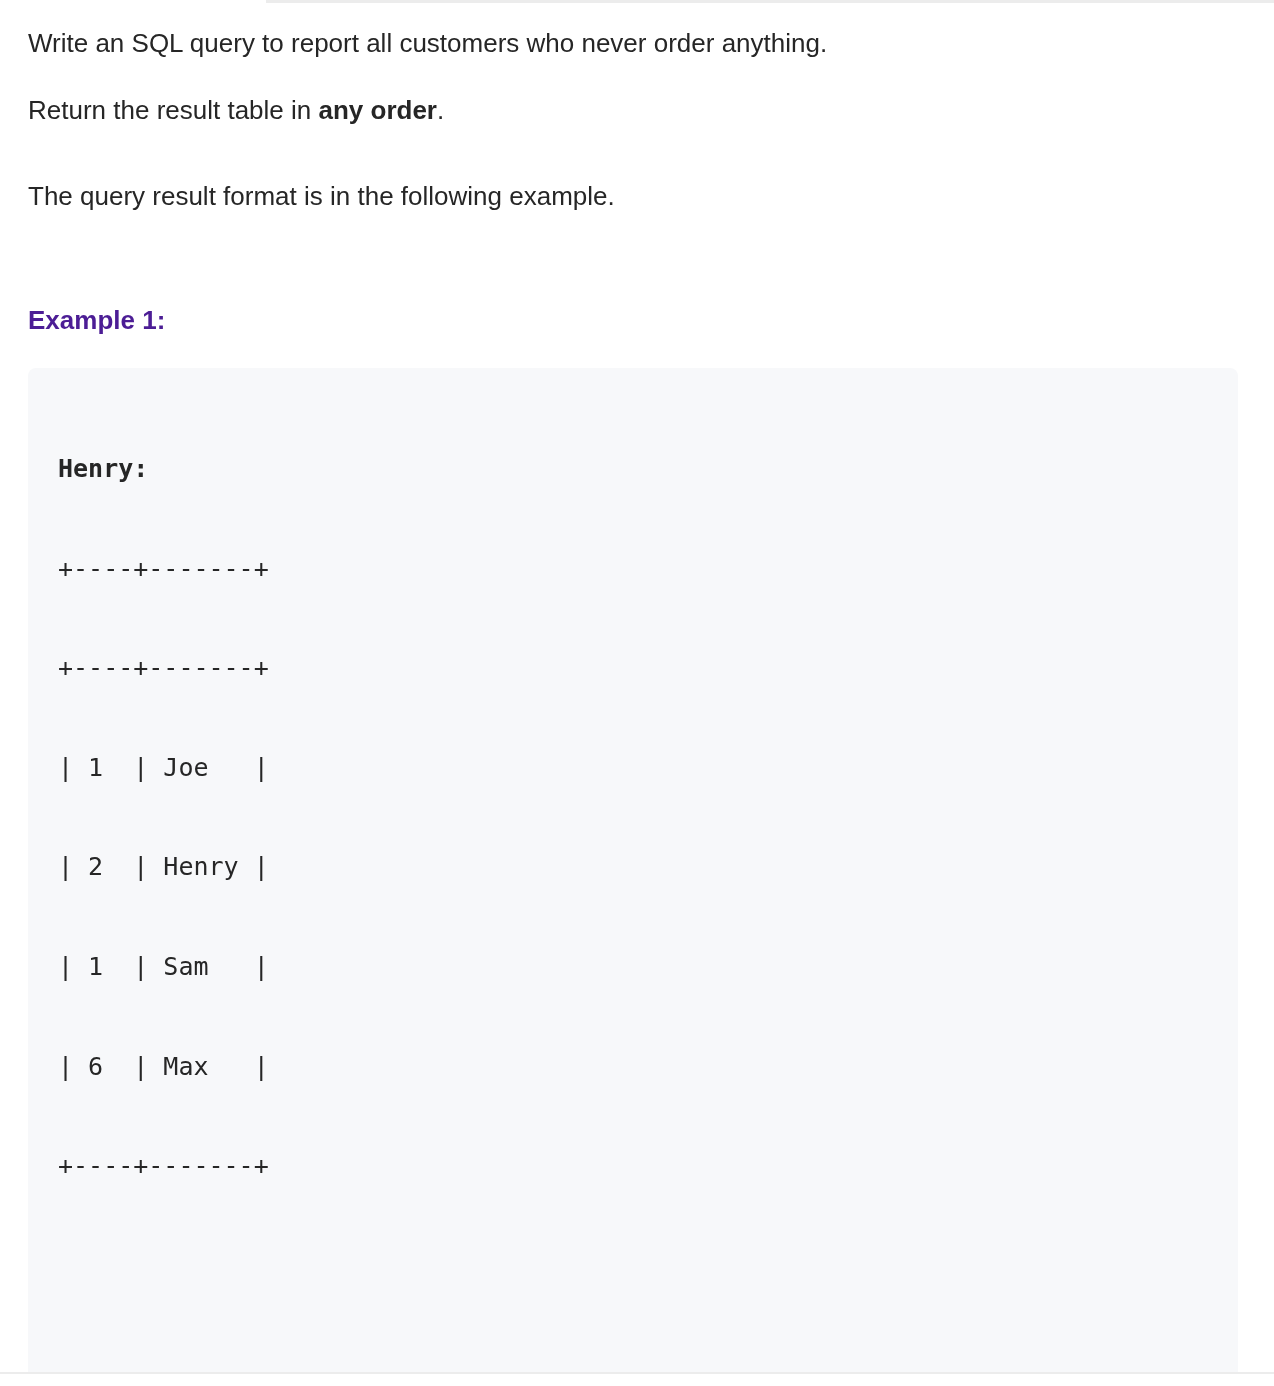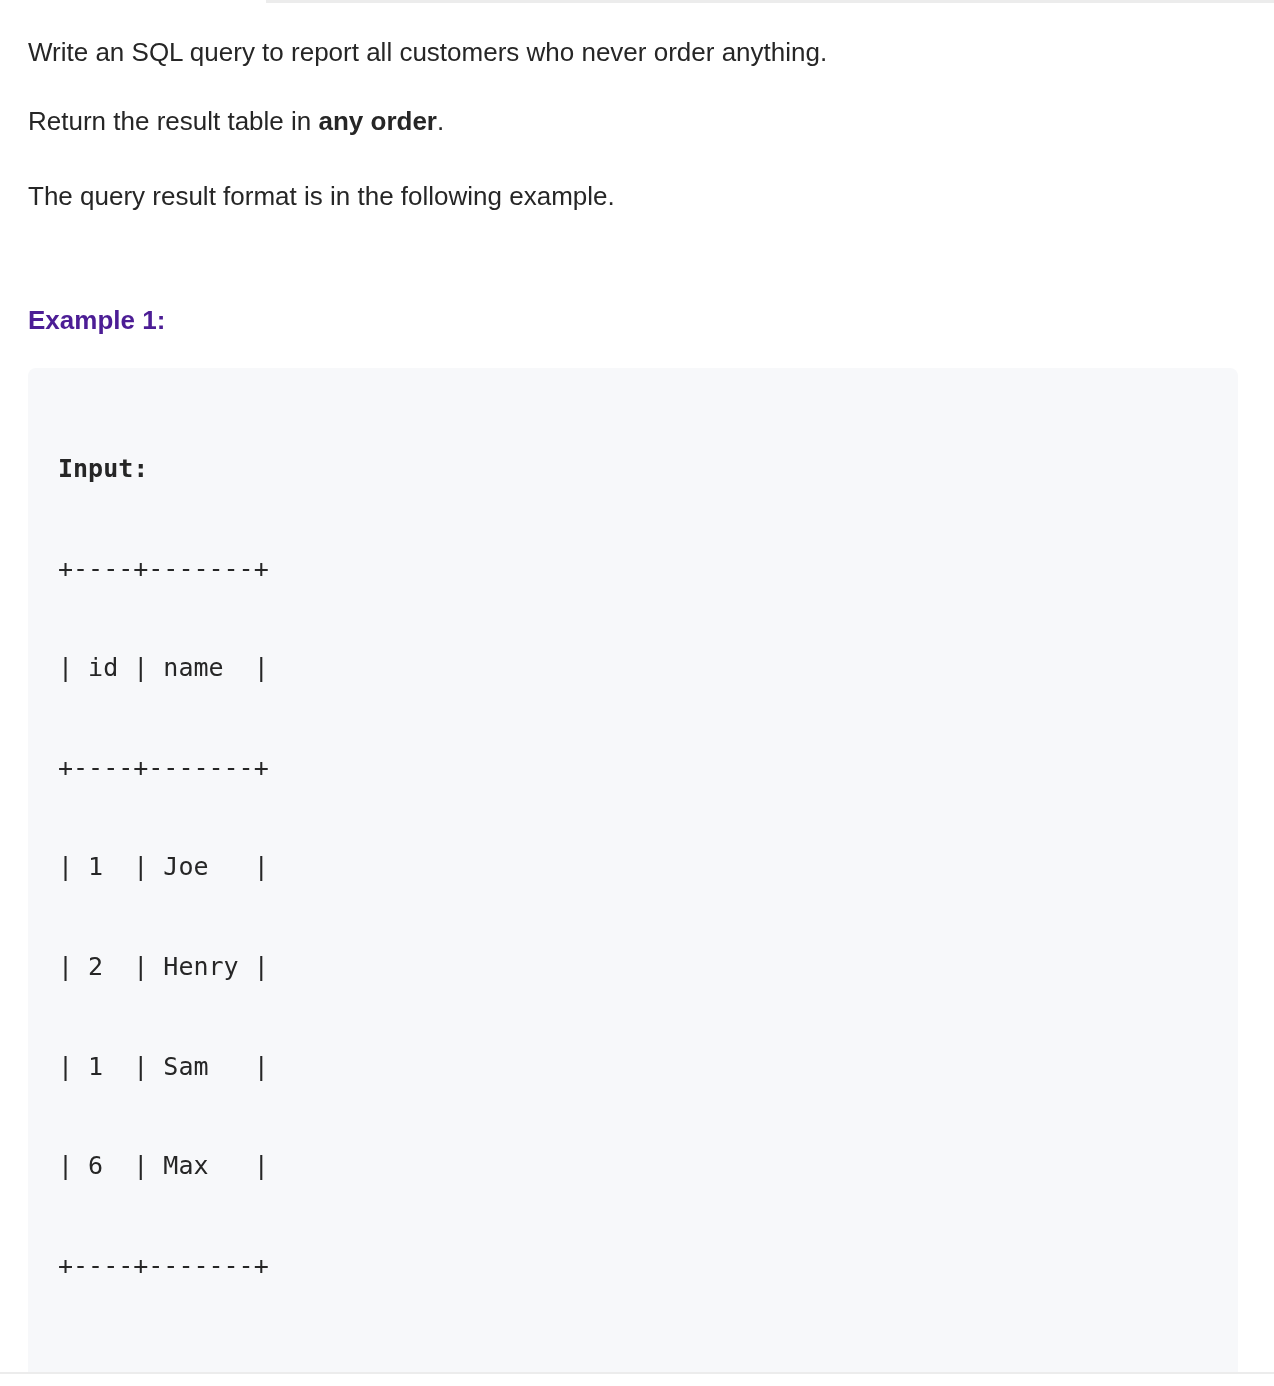--- a/index.html
+++ b/index.html
@@ -31,22 +31,22 @@
   }
   .para {
     position: absolute;
     left: 0;
     font-size: 26px;
     line-height: 32px;
     color: #262626;
     white-space: nowrap;
   }
   .para strong { font-weight: bold; color: #262626; }
-  .p1 { top: 36px; }
-  .p2 { top: 105px; }
+  .p1 { top: 27px; }
+  .p2 { top: 94px; }
   .p3 { top: 180px; text-align: right; }
   .example-heading {
     position: absolute;
     left: 0;
     top: 304px;
     font-size: 26px;
     line-height: 32px;
     font-weight: bold;
     color: #4c1d95;
     white-space: nowrap;
@@ -100,23 +100,22 @@
     <span>Return the result table in </span><strong>any order</strong><span>.</span>
   </div>
   <div class="para p3">
     <span>The query result format is in the following example.</span>
   </div>
 
   <div class="example-heading">Example 1:</div>
 
   <div class="example-box">
     <div class="pre">
-      <span class="line bold">Input:</span>
+      <span class="line bold">Henry:</span>
       <span class="line">+----+-------+</span>
-      <span class="line">| id | name  |</span>
       <span class="line">+----+-------+</span>
       <span class="line">| 1  | Joe   |</span>
       <span class="line">| 2  | Henry |</span>
       <span class="line">| 1  | Sam   |</span>
       <span class="line">| 6  | Max   |</span>
       <span class="line">+----+-------+</span>
       
       
       
       

